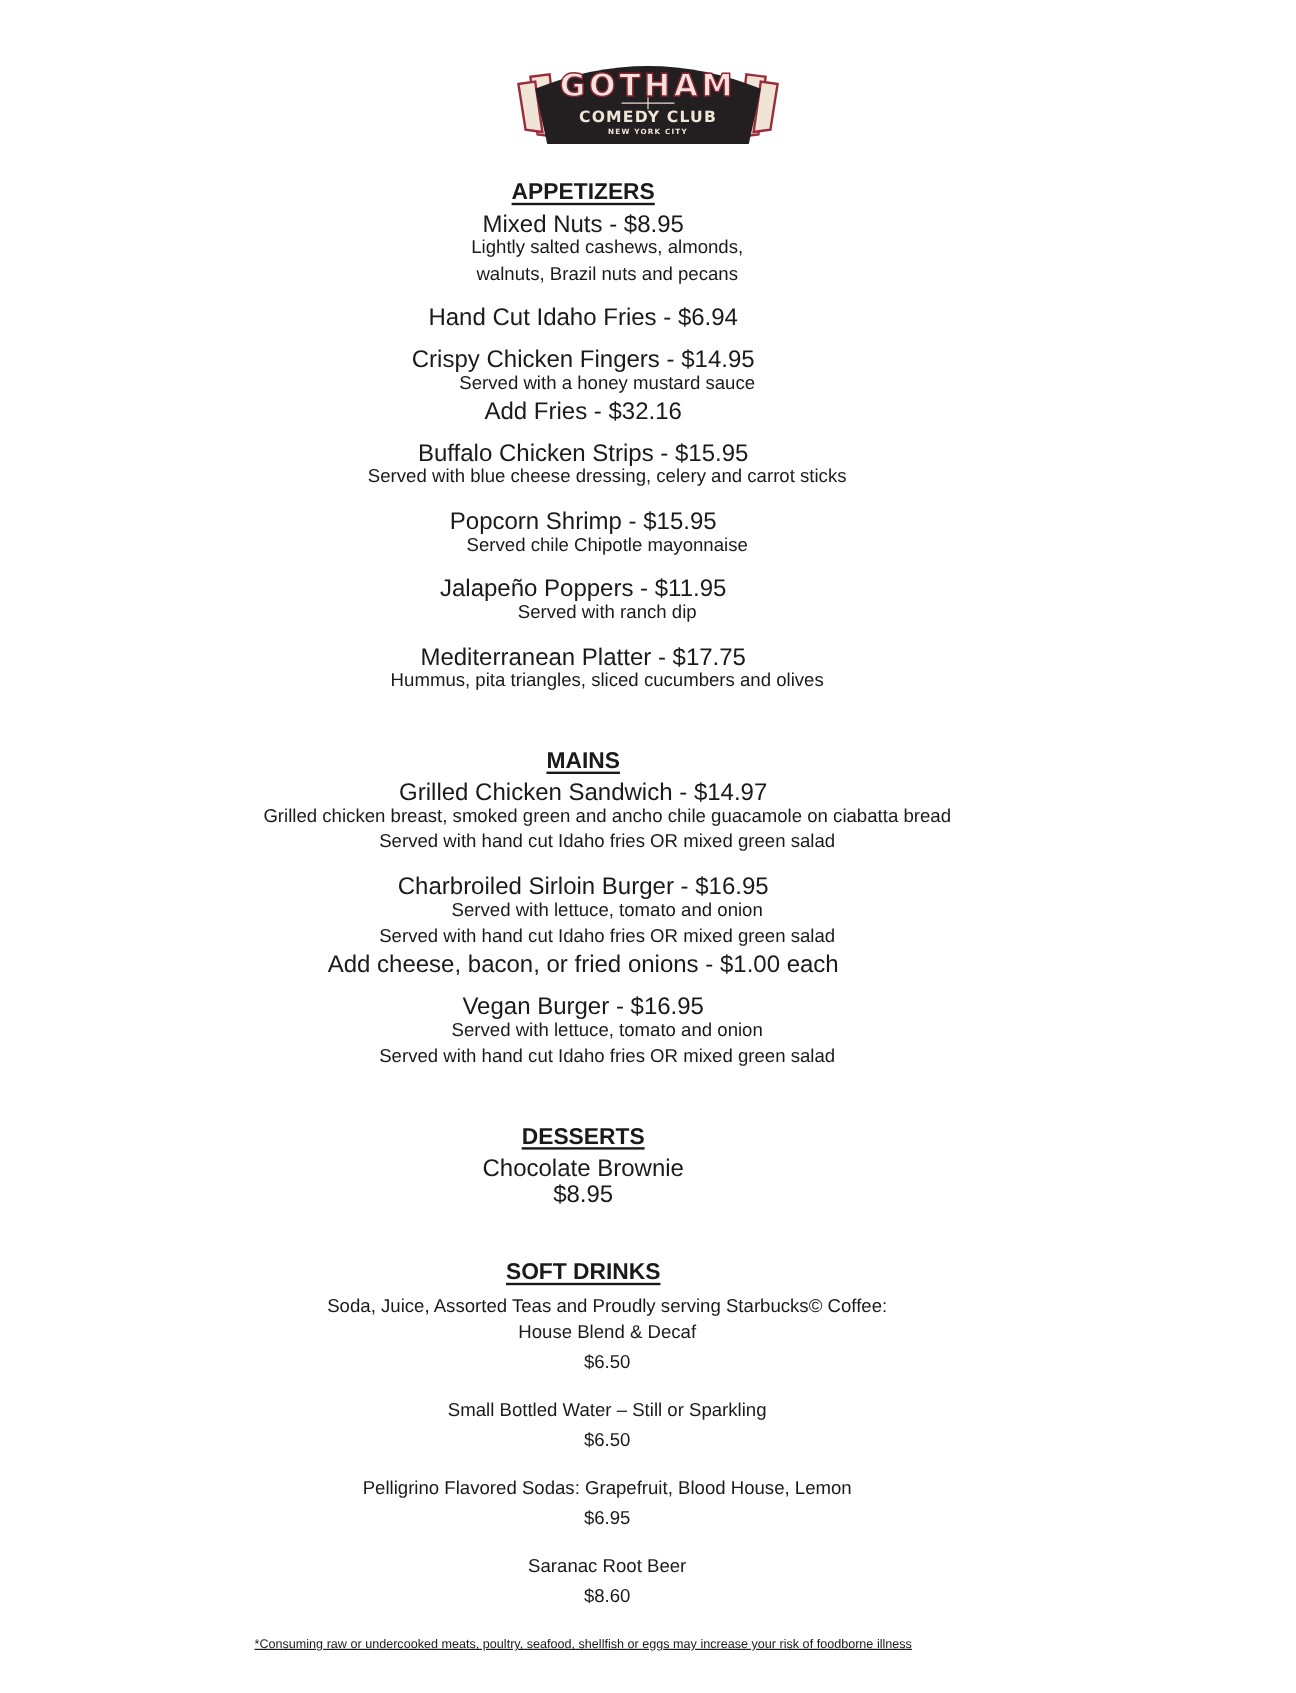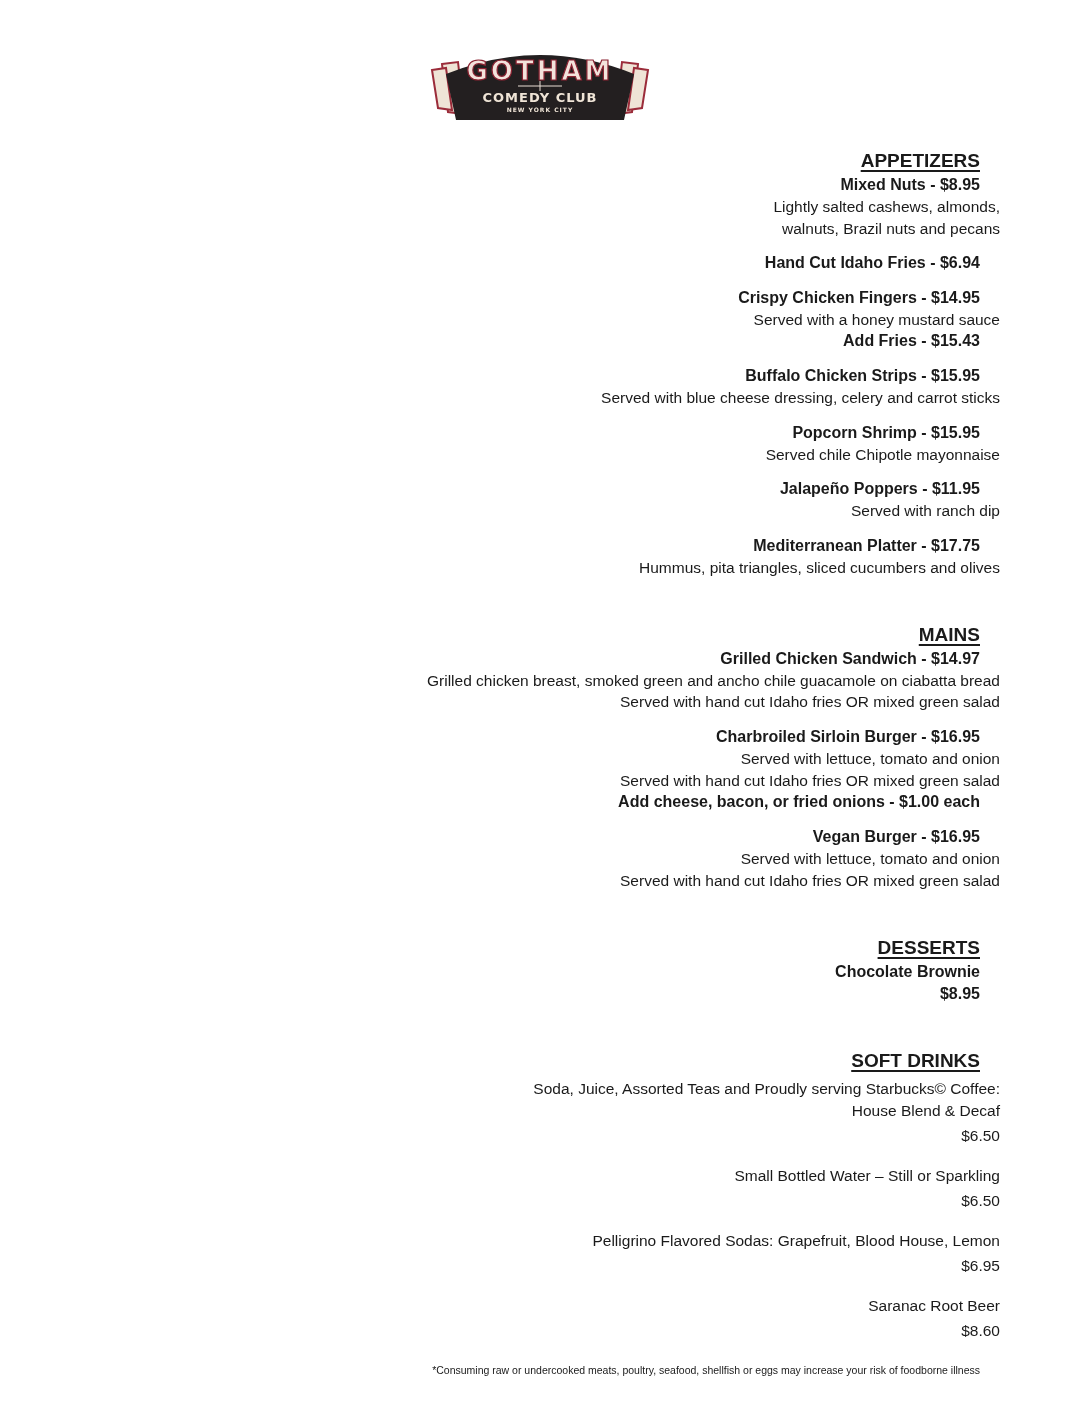--- a/index.html
+++ b/index.html
@@ -1,24 +1,24 @@
 <!DOCTYPE html>
 <html><head>
 <meta charset="utf-8">
 <style>
   html, body { margin: 0; padding: 0; background: #ffffff; }
   body { width: 1080px; height: 1411px; position: relative; overflow: hidden;
          font-family: "Liberation Sans", "DejaVu Sans", sans-serif; color: #1a1a1a; }
   .page { position: absolute; left: 0; top: 0; width: 1080px; text-align: center; }
   .logo { position: absolute; left: 428px; top: 44px; width: 224px; height: 78px; }
-  .abs { position: absolute; left: 16px; width: 964px; text-align: right; white-space: nowrap; }
+  .abs { position: absolute; left: 4px; width: 964px; text-align: center; white-space: nowrap; }
   .heading { font-weight: bold; font-size: 19px; text-decoration: underline; text-underline-offset: 3px; text-decoration-thickness: 2px; }
-  .item { font-weight: bold; font-size: 16px; }
+  .item { font-weight: normal; font-size: 20px; }
   .desc { font-size: 15.5px; padding-left: 20px; }
-  .note { font-size: 10.5px; }
+  .note { font-size: 10.5px; text-decoration: underline; }
 </style>
 </head>
 <body>
 
 <div class="page">
 
   <div class="logo">
     <svg width="224" height="78" viewBox="0 0 224 78">
 
       <g>
@@ -44,21 +44,21 @@
   <div class="abs heading" style="top:150px">APPETIZERS</div>
 
   <div class="abs item" style="top:176px">Mixed Nuts - $8.95</div>
   <div class="abs desc" style="top:198px">Lightly salted cashews, almonds,</div>
   <div class="abs desc" style="top:220px">walnuts, Brazil nuts and pecans</div>
 
   <div class="abs item" style="top:254px">Hand Cut Idaho Fries - $6.94</div>
 
   <div class="abs item" style="top:289px">Crispy Chicken Fingers - $14.95</div>
   <div class="abs desc" style="top:311px">Served with a honey mustard sauce</div>
-  <div class="abs item" style="top:332px">Add Fries - $15.43</div>
+  <div class="abs item" style="top:332px">Add Fries - $32.16</div>
 
   <div class="abs item" style="top:367px">Buffalo Chicken Strips - $15.95</div>
   <div class="abs desc" style="top:389px">Served with blue cheese dressing, celery and carrot sticks</div>
 
   <div class="abs item" style="top:424px">Popcorn Shrimp - $15.95</div>
   <div class="abs desc" style="top:446px">Served chile Chipotle mayonnaise</div>
 
   <div class="abs item" style="top:480px">Jalapeño Poppers - $11.95</div>
   <div class="abs desc" style="top:502px">Served with ranch dip</div>
 

